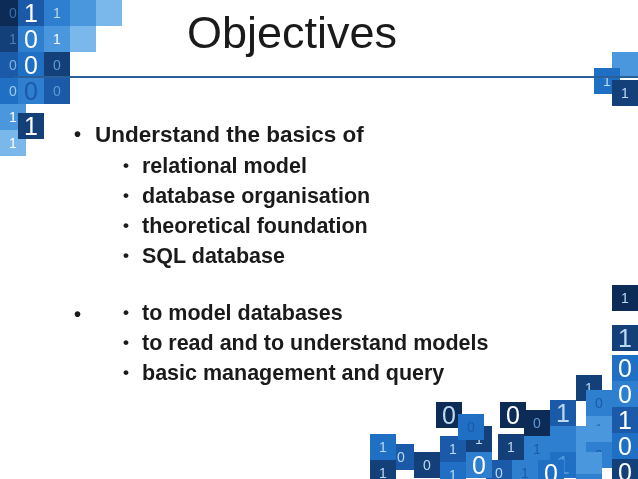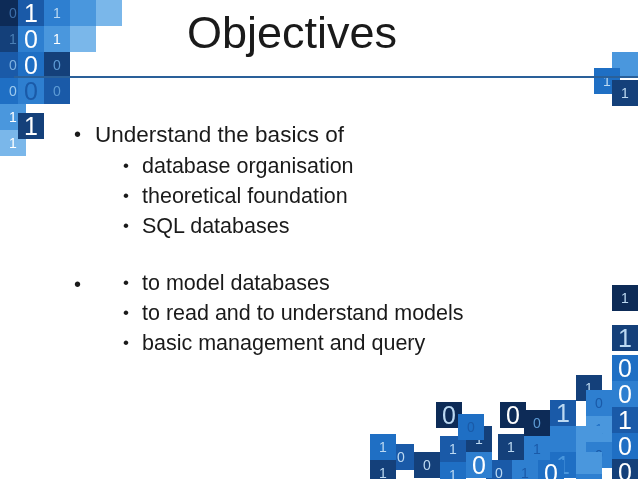--- a/index.html
+++ b/index.html
@@ -77,20 +77,21 @@
     width: 540px;
   }
   .blist { list-style: none; margin: 0; padding: 0; }
   .b1 {
     position: relative;
     padding-left: 27px;
     margin: 0 0 1px 0;
     font-size: 22.5px;
     color: #1a1a1a;
     line-height: 33px;
+    font-weight: bold;
   }
   .b1 > .btext { display: block; }
   .b1::before {
     content: "\2022";
     position: absolute;
     left: 6px;
     top: 0;
     font-size: 20px;
     line-height: 33px;
     color: #1a1a1a;
@@ -278,23 +279,24 @@
 
   <div id="title" style="color: rgb(26, 26, 26);">Objectives</div>
   <div id="title-rule" style="background: rgb(42, 96, 153);"></div>
 
   <div id="body">
     <ul class="blist">
 
       <li class="b1">
         <span class="btext">Understand the basics of</span>
         <ul class="sublist">
+          <li class="b2">relational model</li>
           <li class="b2">database organisation</li>
           <li class="b2">theoretical foundation</li>
-          <li class="b2">SQL databases</li>
+          <li class="b2">SQL database</li>
         </ul>
       </li>
 
       <li class="group-gap"></li>
 
       <li class="b1">
         <ul class="sublist">
           <li class="b2">to model databases</li>
           <li class="b2">to read and to understand models</li>
           <li class="b2">basic management and query</li>

